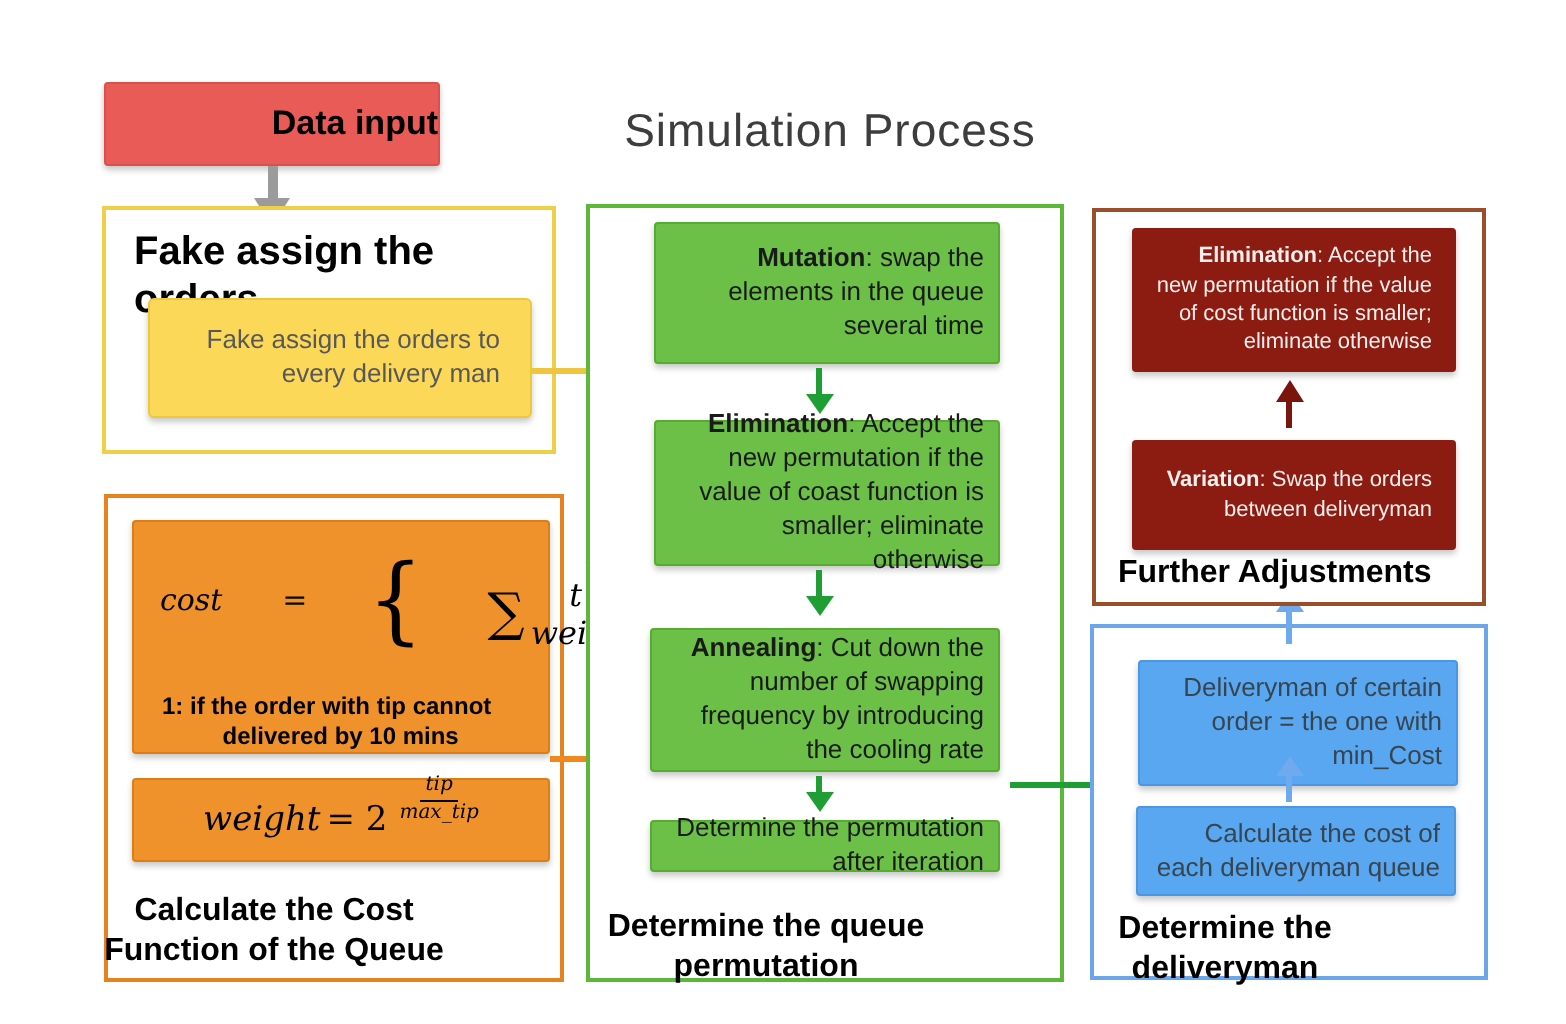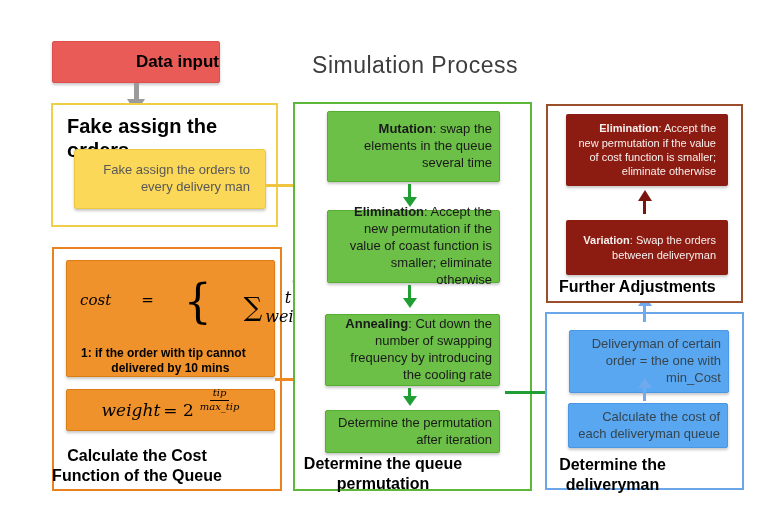--- a/index.html
+++ b/index.html
@@ -142,21 +142,21 @@
   <div class="group green-group" style="left:293px;top:102px;width:239px;height:389px;">
     <div class="node gbox" style="left:32px;top:7px;width:173px;height:71px;">
       <div class="txt"><b>Mutation</b><span>: swap the elements in the queue several time</span></div>
     </div>
     <div class="node gbox" style="left:32px;top:106px;width:173px;height:73px;">
       <div class="txt"><b>Elimination</b><span>: Accept the new permutation if the value of coast function is smaller; eliminate otherwise</span></div>
     </div>
     <div class="node gbox" style="left:30px;top:210px;width:175px;height:72px;">
       <div class="txt"><b>Annealing</b><span>: Cut down the number of swapping frequency by introducing the cooling rate</span></div>
     </div>
-    <div class="node gbox" style="left:30px;top:306px;width:175px;height:43px;">
+    <div class="node gbox" style="left:30px;top:306px;width:175px;height:26px;">
       <div class="txt"><b></b><span>Determine the permutation after iteration</span></div>
     </div>
     <div class="group-heading" style="left:-2px;top:350px;width:180px;text-align:center;font-size:16px;">Determine the queue
 permutation</div>
   </div>
 
   <div class="arrow col-green" style="left:403px;top:184px;width:14px;height:24px;">
     <i class="a-shaft" style="left:5px;top:0;width:3px;height:14px;"></i>
     <i class="a-head a-down" style="left:0;top:13px;"></i>
   </div>

